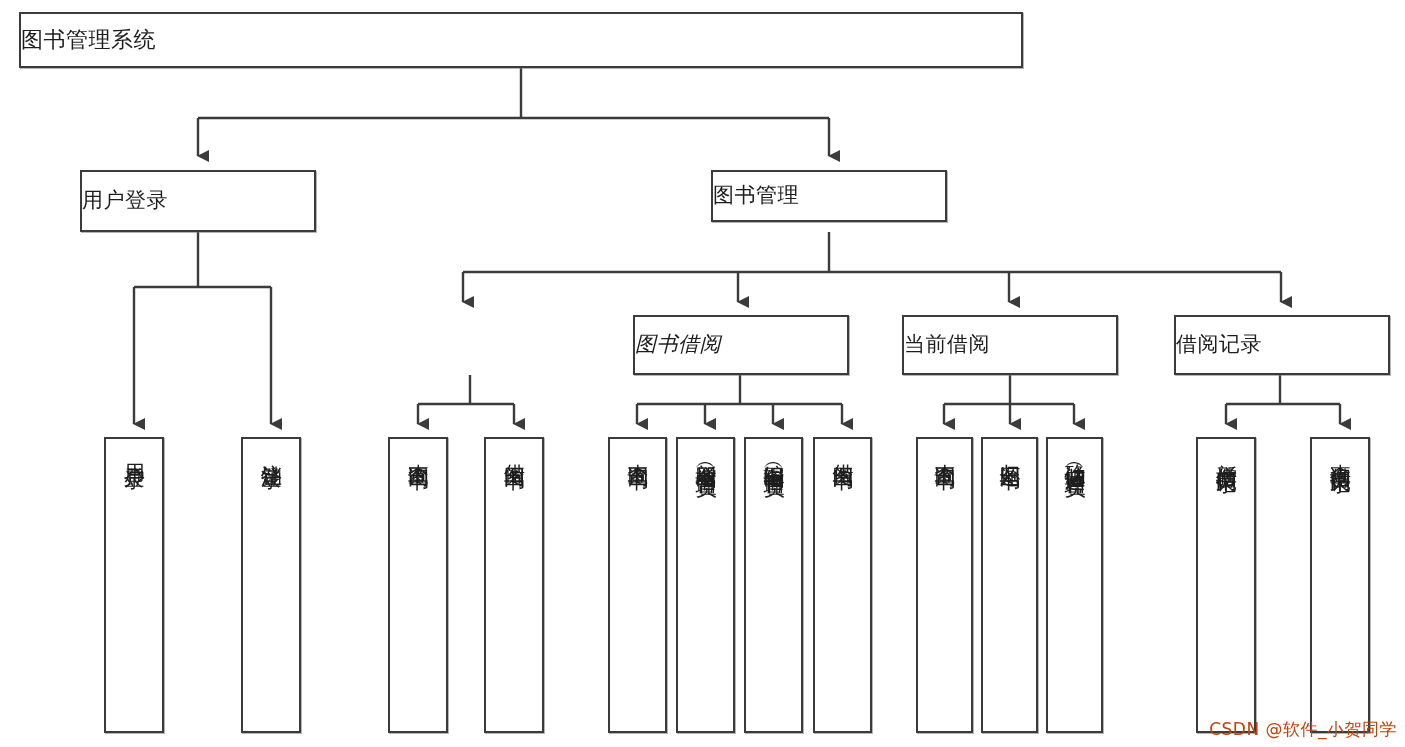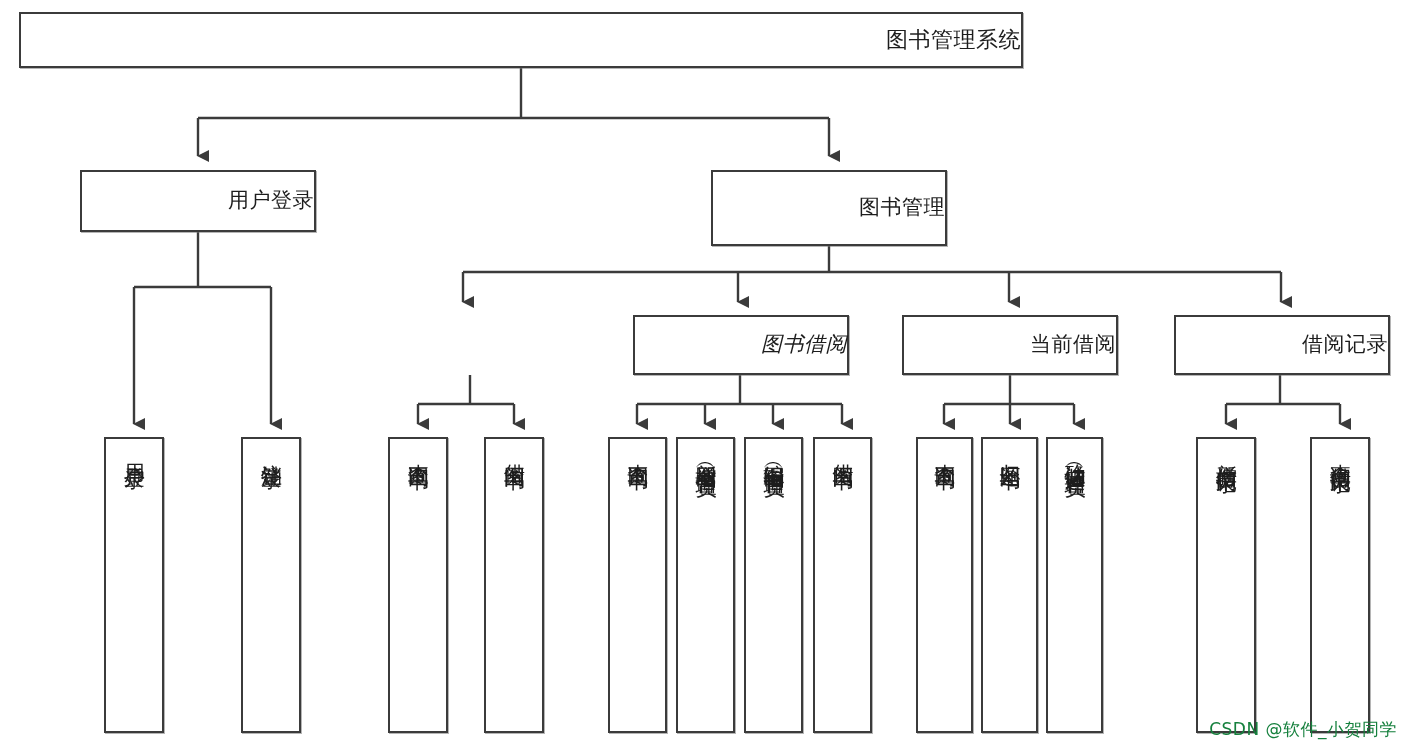--- a/index.html
+++ b/index.html
@@ -28,21 +28,21 @@
 
   
   .node {
     position: absolute;
     box-sizing: border-box;
     background: #ffffff;
     border: 2px solid #3b3b3b;
     box-shadow: 1px 1px 0 0 rgba(120,120,120,0.55);
     display: flex;
     align-items: center;
-    justify-content: flex-end;
+    justify-content: flex-start;
     color: #1d1d1d;
   }
   .node .label {
     display: block;
     text-align: center;
     line-height: 1.22;
     letter-spacing: 0.5px;
   }
 
   
@@ -69,21 +69,21 @@
     white-space: nowrap;
     -webkit-text-orientation: upright;
   }
 
   
   #watermark {
     position: absolute;
     right: 8px;
     bottom: 6px;
     font-size: 17px;
-    color: #15803d;
+    color: #c2410c;
     letter-spacing: 0.5px;
     white-space: nowrap;
     user-select: none;
   }
 </style>
 </head>
 <body>
 
 <div id="diagram-root">
 
@@ -139,21 +139,21 @@
     </g>
   </svg>
 
   <div class="node horiz root" style="left:19px; top:12px; width:1004px; height:56px;">
     <span class="label">图书管理系统</span>
   </div>
 
   <div class="node horiz" style="left:80px; top:170px; width:236px; height:62px;">
     <span class="label">用户登录</span>
   </div>
-  <div class="node horiz" style="left:711px; top:170px; width:236px; height:76px;">
+  <div class="node horiz" style="left:711px; top:170px; width:236px; height:52px;">
     <span class="label">图书管理</span>
   </div>
 
   <div class="node horiz" style="left:633px; top:315px; width:216px; height:60px;font-style:italic;">
     <span class="label">图书借阅</span>
   </div>
   <div class="node horiz" style="left:902px; top:315px; width:216px; height:60px;">
     <span class="label">当前借阅</span>
   </div>
   <div class="node horiz" style="left:1174px; top:315px; width:216px; height:60px;">

